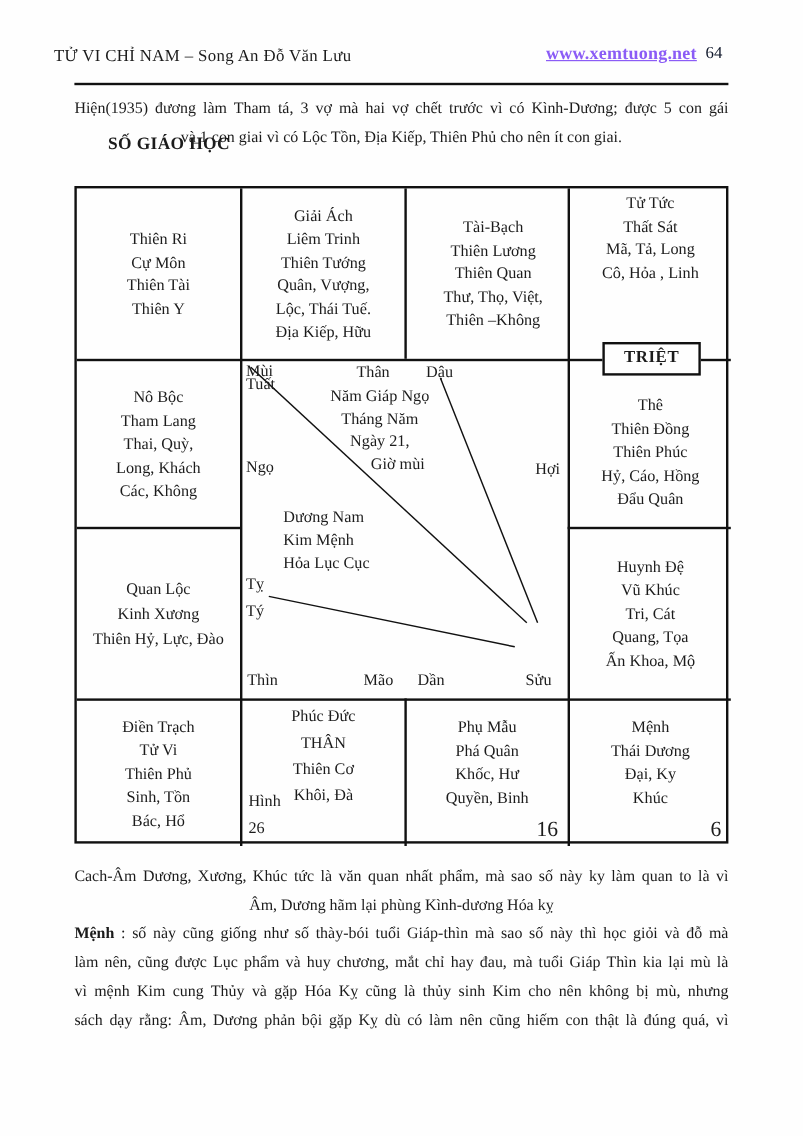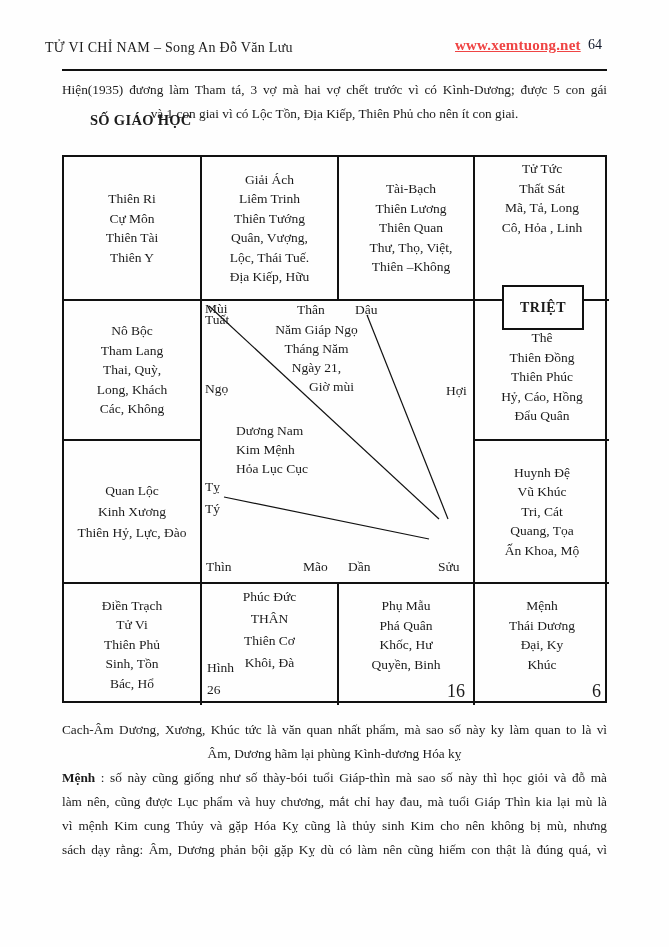--- a/index.html
+++ b/index.html
@@ -5,38 +5,38 @@
   html,body{margin:0;padding:0;}
   body{
     width:669px;height:947px;position:relative;
     background:#fefefe;color:#1b1b1b;
     font-family:"Liberation Serif","DejaVu Serif",serif;
     overflow:hidden;
   }
   .abs{position:absolute;}
   
   .hdr-title{left:45px;top:40px;font-size:14px;letter-spacing:.3px;white-space:nowrap;}
-  .hdr-link{left:455px;top:37px;font-size:15px;font-weight:bold;color:#ef4444;
+  .hdr-link{left:455px;top:37px;font-size:15px;font-weight:bold;color:#8b5cf6;
             text-decoration:underline;letter-spacing:.2px;white-space:nowrap;}
   .hdr-page{left:588px;top:37px;font-size:14px;color:#0f172a;}
   .hdr-rule{left:62px;top:69px;width:545px;height:2px;background:#111;}
   
   .intro{left:62px;top:78px;width:545px;font-size:13.3px;line-height:24px;}
   .jline{text-align:justify;text-align-last:justify;white-space:normal;}
   .section-title{left:90px;top:112px;font-size:14.5px;font-weight:bold;letter-spacing:.3px;}
   
   .chart{left:62px;top:155px;width:545px;height:548px;border:2px solid #111;box-sizing:border-box;}
   .gline{position:absolute;background:#111;}
   .cell{position:absolute;display:flex;flex-direction:column;justify-content:center;
         text-align:center;font-size:13.5px;line-height:19.5px;box-sizing:border-box;}
   .cell.top-align{justify-content:flex-start;}
   .cell .num-br{position:absolute;right:8px;bottom:4px;font-size:18px;}
   .cell .corner-hinh{position:absolute;left:5px;bottom:26px;font-size:13.5px;}
   .cell .corner-num{position:absolute;left:5px;bottom:4px;font-size:13.5px;}
-  .triet-box{position:absolute;left:438px;top:128px;width:82px;height:45px;background:#fefefe;
+  .triet-box{position:absolute;left:438px;top:128px;width:82px;height:28px;background:#fefefe;
              border:2px solid #111;box-sizing:border-box;display:flex;align-items:center;
              justify-content:center;font-weight:bold;font-size:14px;letter-spacing:.5px;}
   .branch{position:absolute;font-size:13.5px;white-space:nowrap;}
   .birth-block{position:absolute;left:165px;top:163px;width:175px;text-align:center;
                font-size:13.5px;line-height:19px;}
   .birth-block .ln:last-child{transform:translateX(15px);}
   .destiny-block{position:absolute;left:172px;top:264px;text-align:left;
                  font-size:13.5px;line-height:19px;}
   .diag-svg{position:absolute;left:0;top:0;pointer-events:none;}
   

